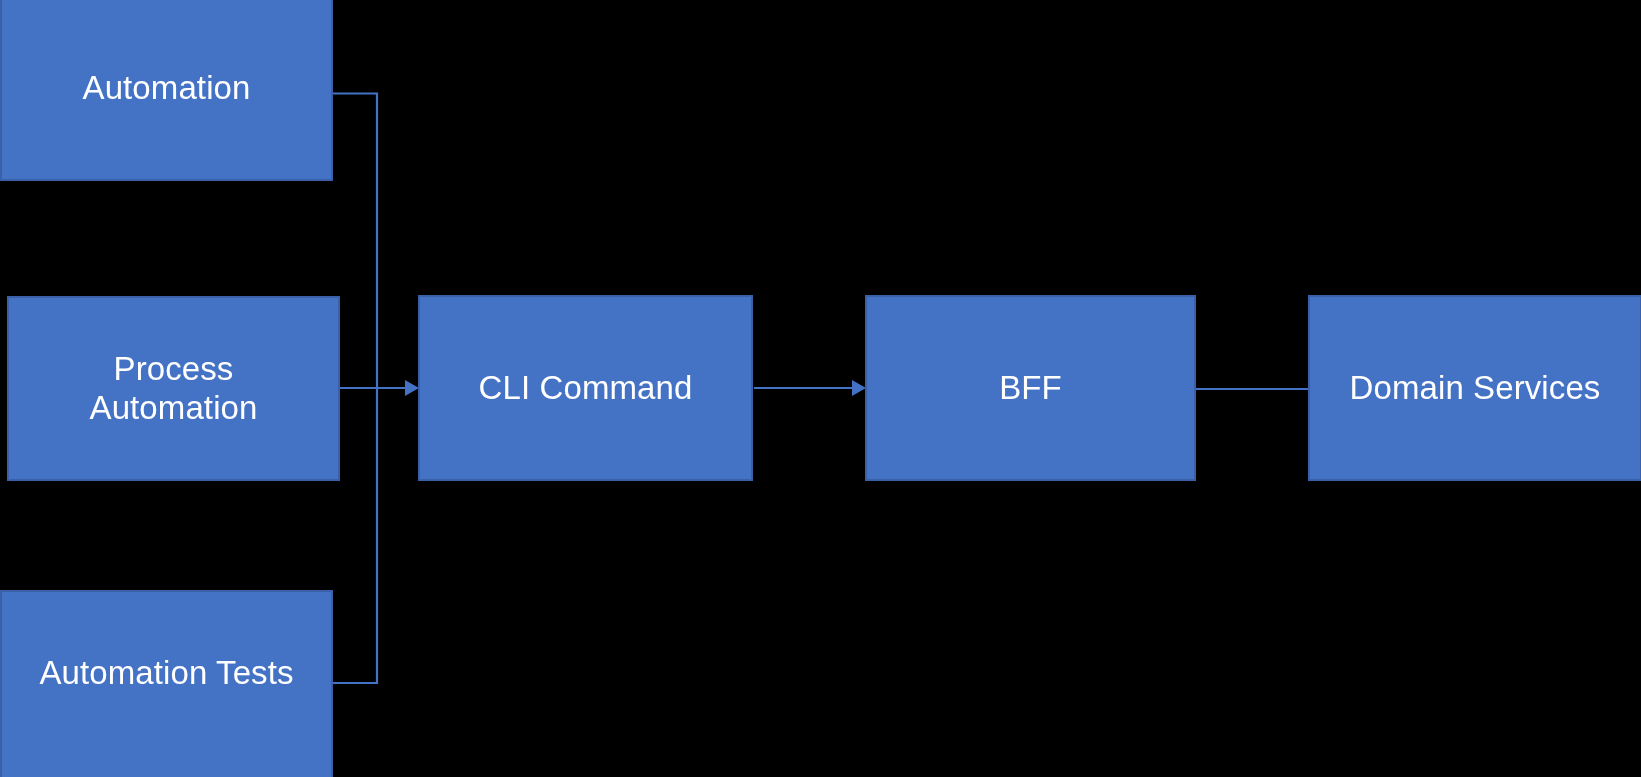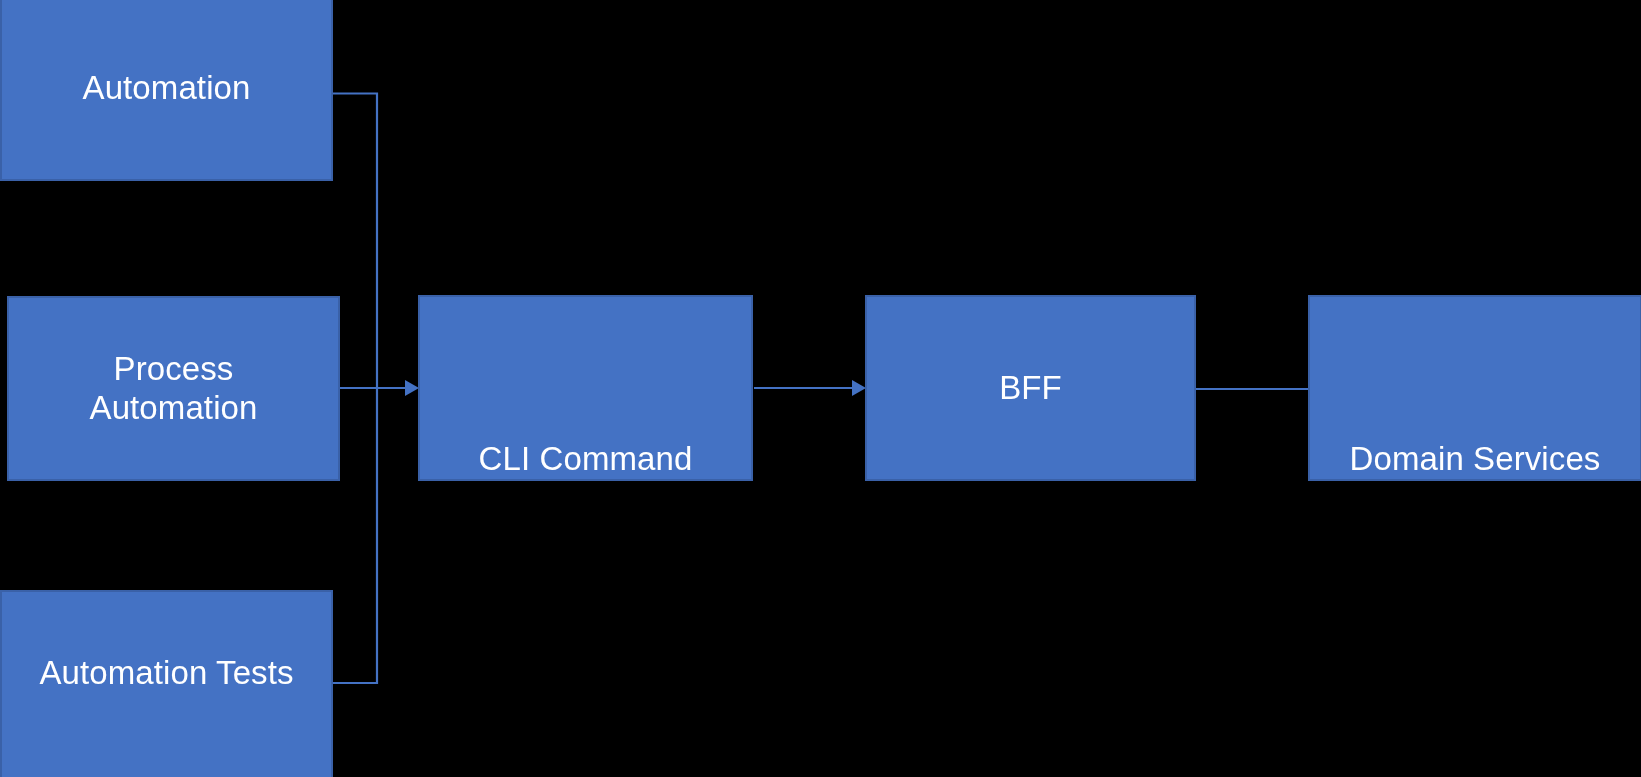--- a/index.html
+++ b/index.html
@@ -50,30 +50,28 @@
   }
   #node-automated-tests {
     left: 0px;  top: 590px;  width: 333px; height: 191px;
     font-size: 33px;
     align-items: flex-start;
     padding-top: 62px;
   }
   #node-cli-command {
     left: 418px; top: 295px; width: 335px; height: 186px;
     font-size: 33px;
-    align-items: flex-end;
   }
   #node-bff {
     left: 865px; top: 295px; width: 331px; height: 186px;
     font-size: 33px;
   }
   #node-domain-services {
     left: 1308px; top: 295px; width: 334px; height: 186px;
     font-size: 33px;
-    align-items: flex-end;
   }
 
   
   .edge-svg {
     position: absolute;
     left: 0;
     top: 0;
     width: 1641px;
     height: 777px;
     overflow: visible;

